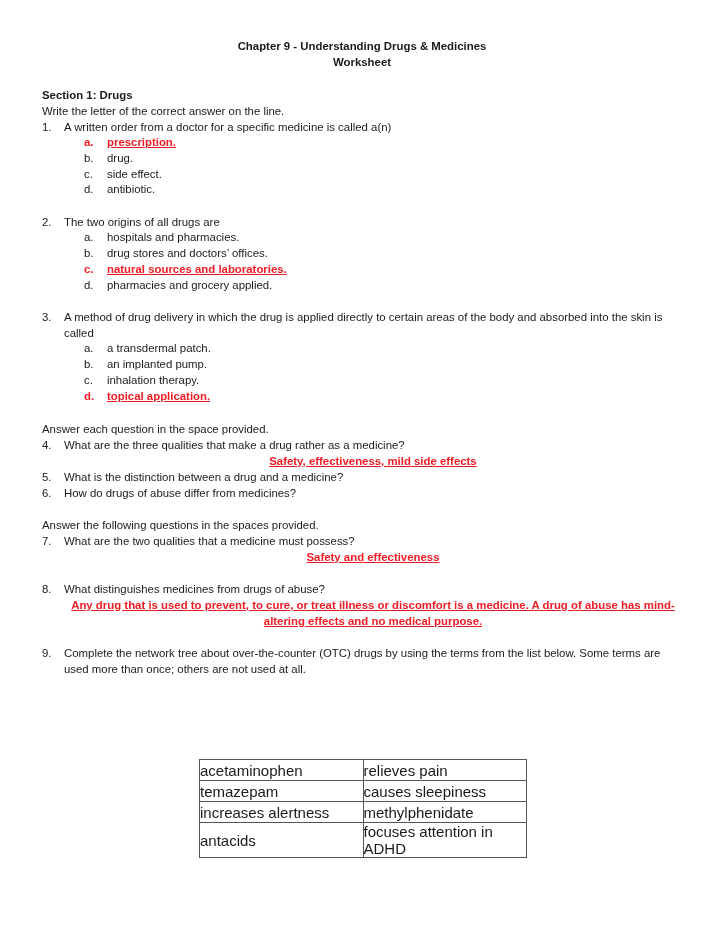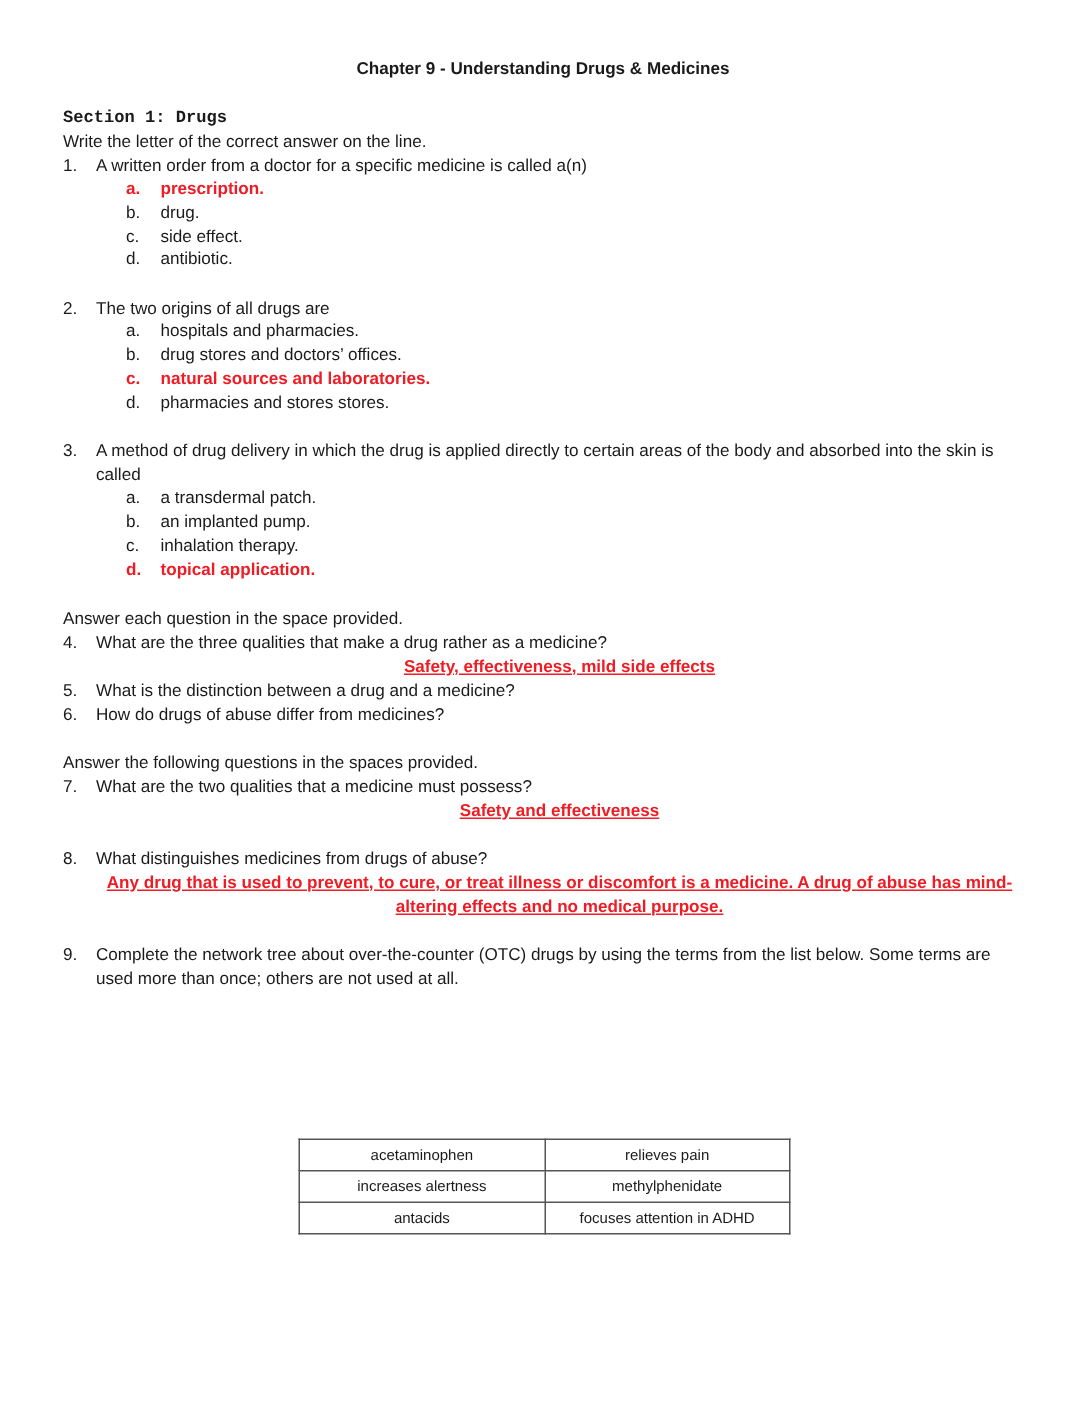--- a/index.html
+++ b/index.html
@@ -1,40 +1,41 @@
 <!DOCTYPE html>
 <html><head>
   <meta charset="utf-8">
   <style>
     html, body { margin:0; padding:0; background:#ffffff; }
     body { width:728px; height:942px; position:relative; overflow:hidden;
       font-family:"Liberation Sans", sans-serif; font-size:11.4px; color:#1a1a1a; }
     .page { position:absolute; left:42px; top:38px; width:640px; }
     .title { text-align:center; font-weight:bold; line-height:16px; margin-bottom:17px; }
     .line { line-height:16px; white-space:nowrap; }
-    .bold { font-weight:bold;font-family:Liberation Mono, monospace; }
+    .bold { font-weight:bold; }
     .q { display:flex; line-height:16px; }
     .q .num { width:22px; flex:0 0 22px; }
     .q .txt { flex:1; }
     .opt { display:flex; line-height:15.8px; padding-left:42px; }
     .opt .let { width:23px; flex:0 0 23px; }
     .ans { color:#ee1c24; font-weight:bold; }
-    .ans .t { }
+    .ans .t { text-decoration:underline; }
     .ansline { color:#ee1c24; font-weight:bold; text-decoration:underline; padding-left:22px; line-height:16px;text-align:center; }
     .plain { padding-left:22px; line-height:16px; }
     .gap { height:16px; }
     table.terms { position:absolute; left:199px; top:759px; border-collapse:collapse; width:328px; }
-    table.terms td { border:1px solid #555; height:20px; padding:0; text-align:center; width:50%; font-size:10px; }
+    table.terms td { border:1px solid #555; height:20px; padding:0; width:50%; font-size:15px; }
   </style>
 </head>
 <body>
 
 <div class="page">
   <div class="title">
     <div>Chapter 9 - Understanding Drugs &amp; Medicines</div>
+    <div>Worksheet</div>
   </div>
 
   <div class="line bold">Section 1: Drugs</div>
   <div class="line">Write the letter of the correct answer on the line.</div>
 
   <div class="q">
     <span class="num">1.</span>
     <span class="txt">A written order from a doctor for a specific medicine is called a(n)</span>
   </div>
   <div class="opt ans">
@@ -66,21 +67,21 @@
   <div class="opt">
       <span class="let">b.</span>
       <span>drug stores and doctors’ offices.</span>
     </div>
   <div class="opt ans">
       <span class="let">c.</span>
       <span class="t">natural sources and laboratories.</span>
     </div>
   <div class="opt">
       <span class="let">d.</span>
-      <span>pharmacies and stores stores.</span>
+      <span>pharmacies and grocery applied.</span>
     </div>
   <div class="gap"></div>
 
   <div class="q">
     <span class="num">3.</span>
     <span class="txt">A method of drug delivery in which the drug is applied directly to certain areas of the body and absorbed into the skin is called</span>
   </div>
   <div class="opt">
       <span class="let">a.</span>
       <span>a transdermal patch.</span>
@@ -134,20 +135,24 @@
   </div>
 </div>
 
 <table class="terms">
   <tbody>
       <tr>
     <td>acetaminophen</td>
     <td>relieves pain</td>
   </tr>
   <tr>
+    <td>temazepam</td>
+    <td>causes sleepiness</td>
+  </tr>
+  <tr>
     <td>increases alertness</td>
     <td>methylphenidate</td>
   </tr>
   <tr>
     <td>antacids</td>
     <td>focuses attention in ADHD</td>
   </tr>
 </tbody>
   </table>
 

